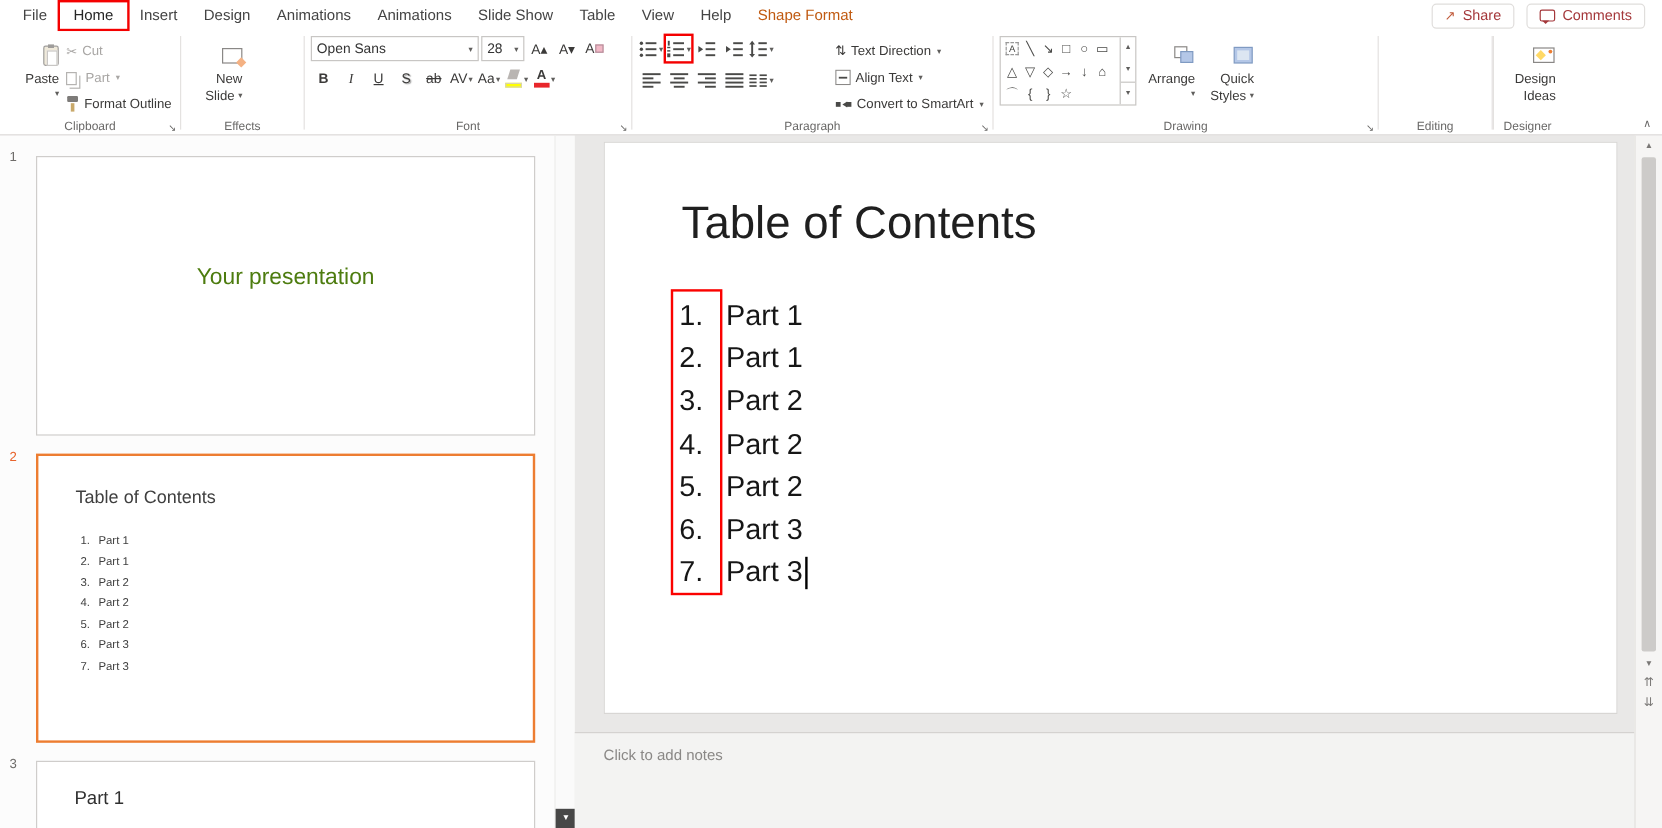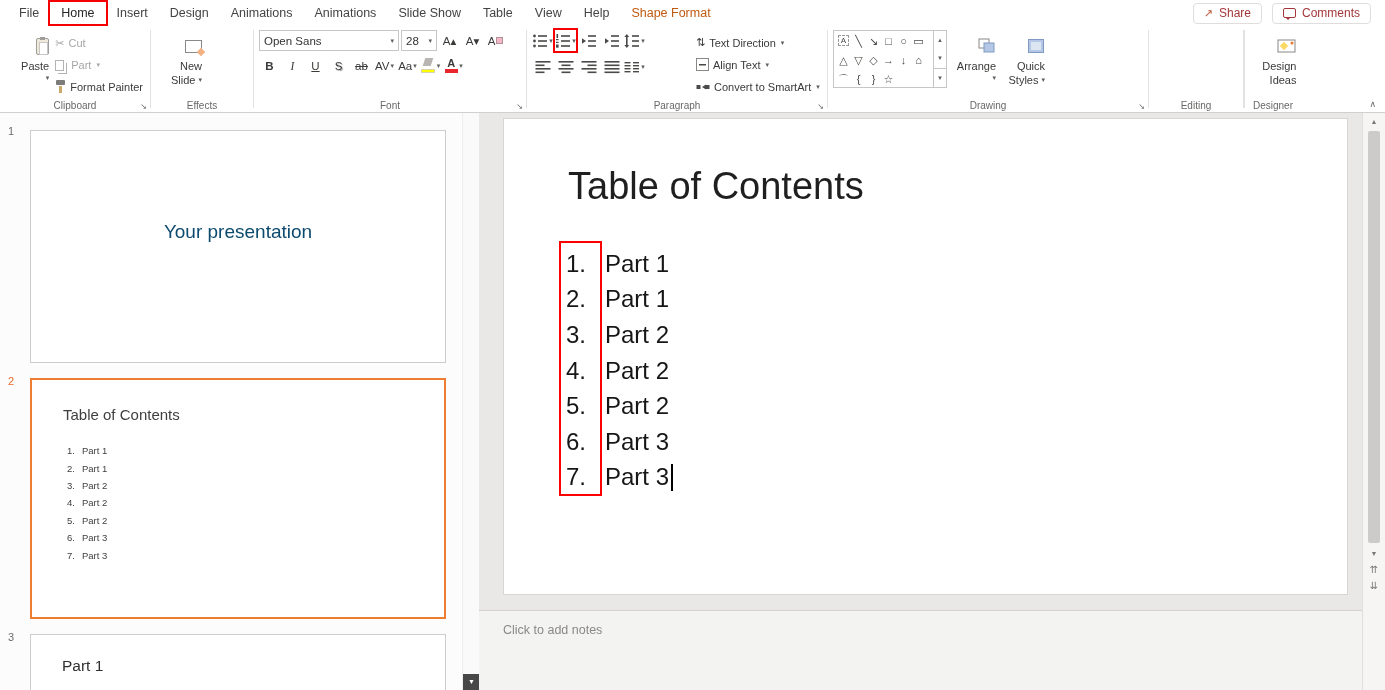--- a/index.html
+++ b/index.html
@@ -70,21 +70,21 @@
   .gal-scroll span { flex:1; text-align:center; font-size:6px; color:#5f5e5c; line-height:18px; }
   .gal-scroll span:last-child { border-top:1px solid #c8c6c4; }
   .ic { display:inline-flex; align-items:center; justify-content:center; }
   .ic svg { display:block; }
   svg .fill { fill:#4a4a48; }
 
   
   #panel { position:absolute; left:0; top:113px; width:462px; bottom:0; background:#fcfcfc; overflow:hidden; }
   .thumb { position:absolute; background:#fff; border:1px solid #cfcdcb; }
   #t1 { left:30px; top:17px; width:416px; height:233px; }
-  .t1-title { margin-top:90px; text-align:center; font-size:19px; color:#0c4a6e; }
+  .t1-title { margin-top:90px; text-align:center; font-size:19px; color:#4d7c0f; }
   #t2 { left:30px; top:265px; width:416px; height:241px; border:2px solid #ed7d31; }
   .t2-title { position:absolute; left:31px; top:26px; font-size:15px; color:#3f3f3f; }
   .t2-list { position:absolute; left:35px; top:62px; }
   .t2-row { display:flex; align-items:center; height:17.4px; font-size:9.5px; color:#3f3f3f; }
   .t2-num { width:15px; }
   #t3 { left:30px; top:521px; width:416px; height:165px; }
   .t3-title { position:absolute; left:31px; top:22px; font-size:15.5px; color:#303030; }
   .pnum { position:absolute; left:8px; font-size:11px; color:#6e6c6a; }
   #pnum1 { top:12px; } #pnum2 { top:262px; color:#e8642d; } #pnum3 { top:518px; }
 
@@ -156,21 +156,21 @@
           <span>✂</span>
           <span>Cut</span>
         </div>
         <div class="smallrow disabled">
           <span class="copy-ic"></span>
           <span>Part</span>
           <span class="chev">▾</span>
         </div>
         <div class="smallrow">
           <span class="fp-ic"></span>
-          <span>Format Painter</span>
+          <span>Format Outline</span>
         </div>
       </div>
       <span class="launcher">↘</span>
       <div class="grp-label">Clipboard</div>
     </div>
     <div class="vsep"></div>
 
     <div class="grp" style="width:102px">
       <div class="bigbtn">
         <span class="ic-area">

